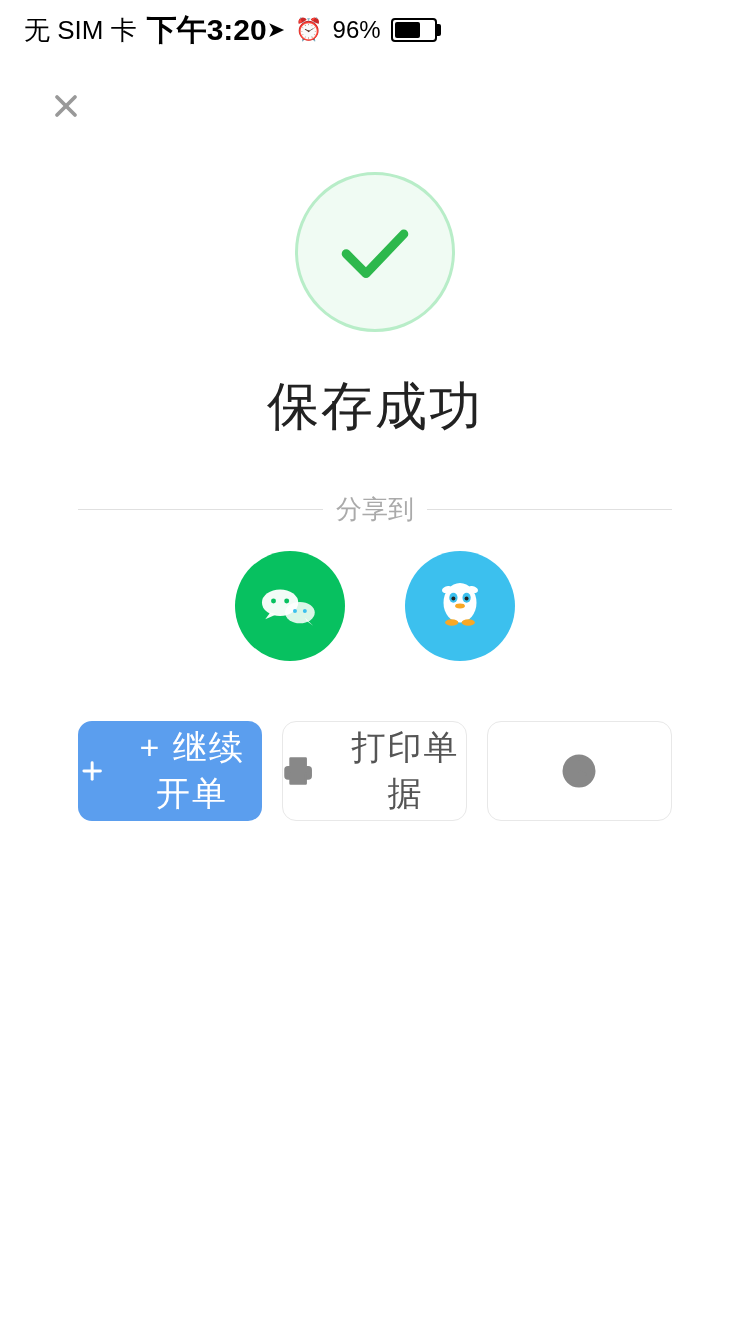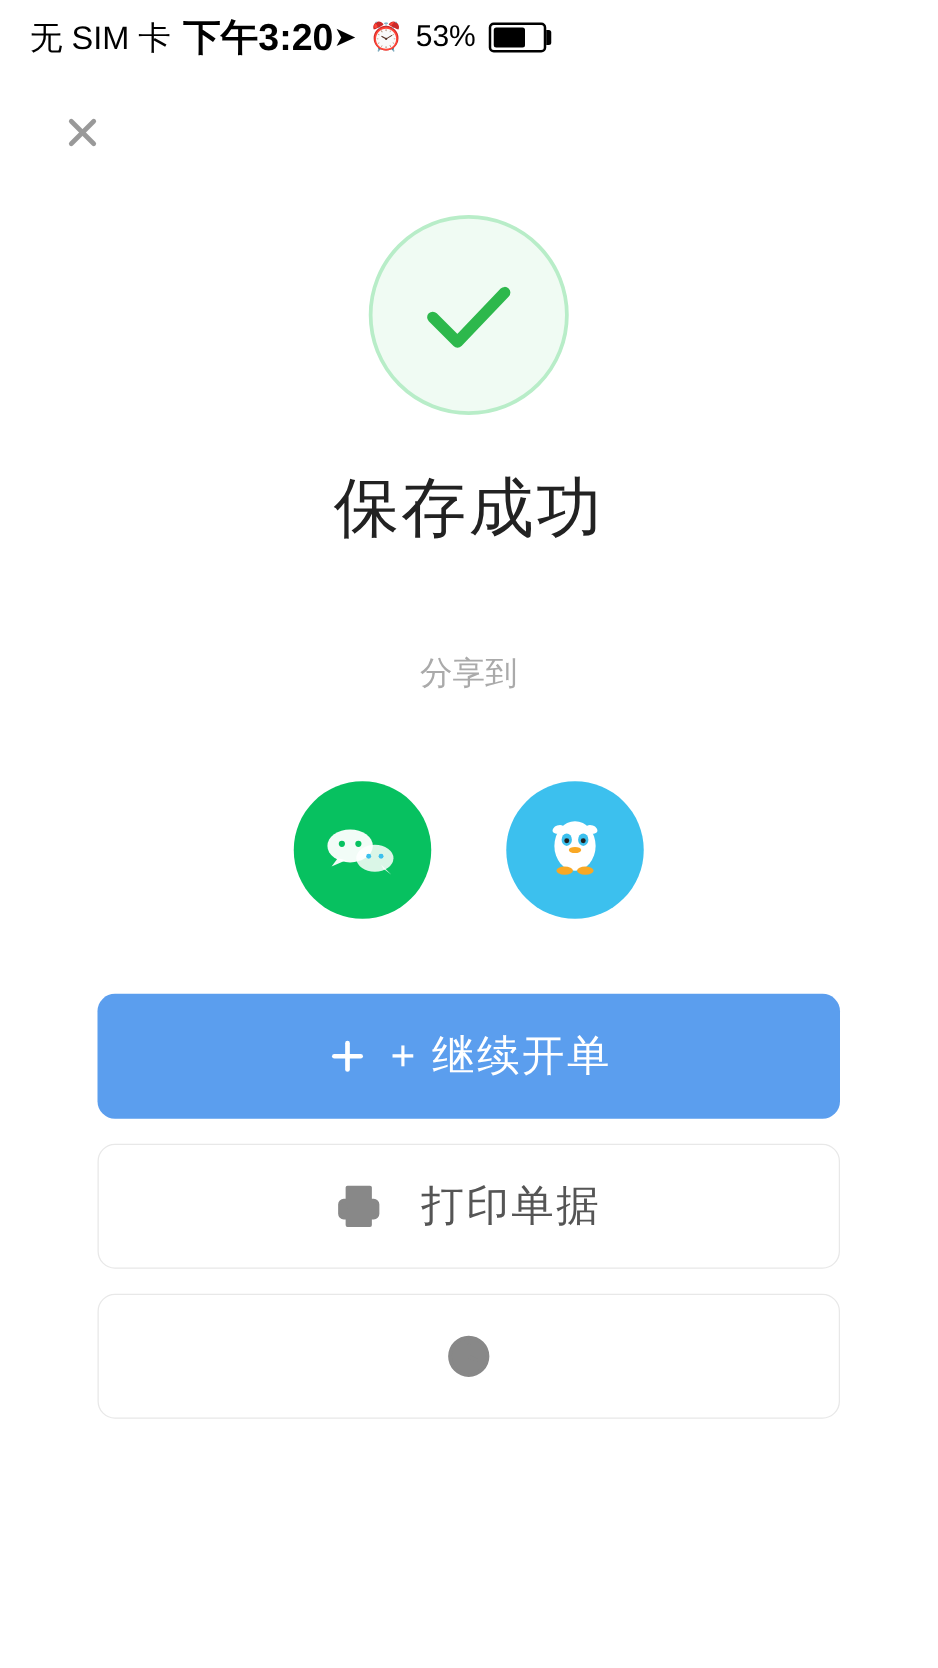--- a/index.html
+++ b/index.html
@@ -131,23 +131,22 @@
       color: #222;
       margin-bottom: 50px;
       letter-spacing: 2px;
     }
 
     
     .share-divider {
       width: 100%;
       display: flex;
       align-items: center;
-      gap: 29px;
-      margin-bottom: 40px;
-      flex-direction: column;
+      gap: 13px;
+      margin-bottom: 24px;
     }
     .divider-line {
       flex: 1;
       height: 1px;
       background: #e0e0e0;
     }
     .divider-text {
       font-size: 26px;
       color: #aaa;
     }
@@ -169,21 +168,21 @@
       cursor: pointer;
     }
     .share-icon-wechat { background: #07c160; }
     .share-icon-qq { background: #3cc0ee; }
     .share-icon svg { width: 66px; height: 66px; fill: white; }
 
     
     .action-buttons {
       width: 100%;
       display: flex;
-      flex-direction: column;
+      flex-direction: row;
       gap: 20px;
     }
     .btn-primary {
       width: 100%;
       height: 100px;
       background: #5b9eee;
       border: none;
       border-radius: 14px;
       font-size: 34px;
       color: #fff;
@@ -237,21 +236,21 @@
         <circle cx="12" cy="20" r="1" fill="#000" stroke="none"></circle>
       </svg>
     </span>
   </div>
   <div class="status-center">下午3:20</div>
   <div class="status-right">
 
     <span style="font-size:22px;">➤</span>
 
     <span style="font-size:22px;">⏰</span>
-    <span>53%</span>
+    <span>96%</span>
     <div class="battery-container">
       <div class="battery-box">
         <div class="battery-fill"></div>
       </div>
     </div>
   </div>
 </div>
 
 <div class="close-btn-row">
   <button class="close-btn" aria-label="关闭">

